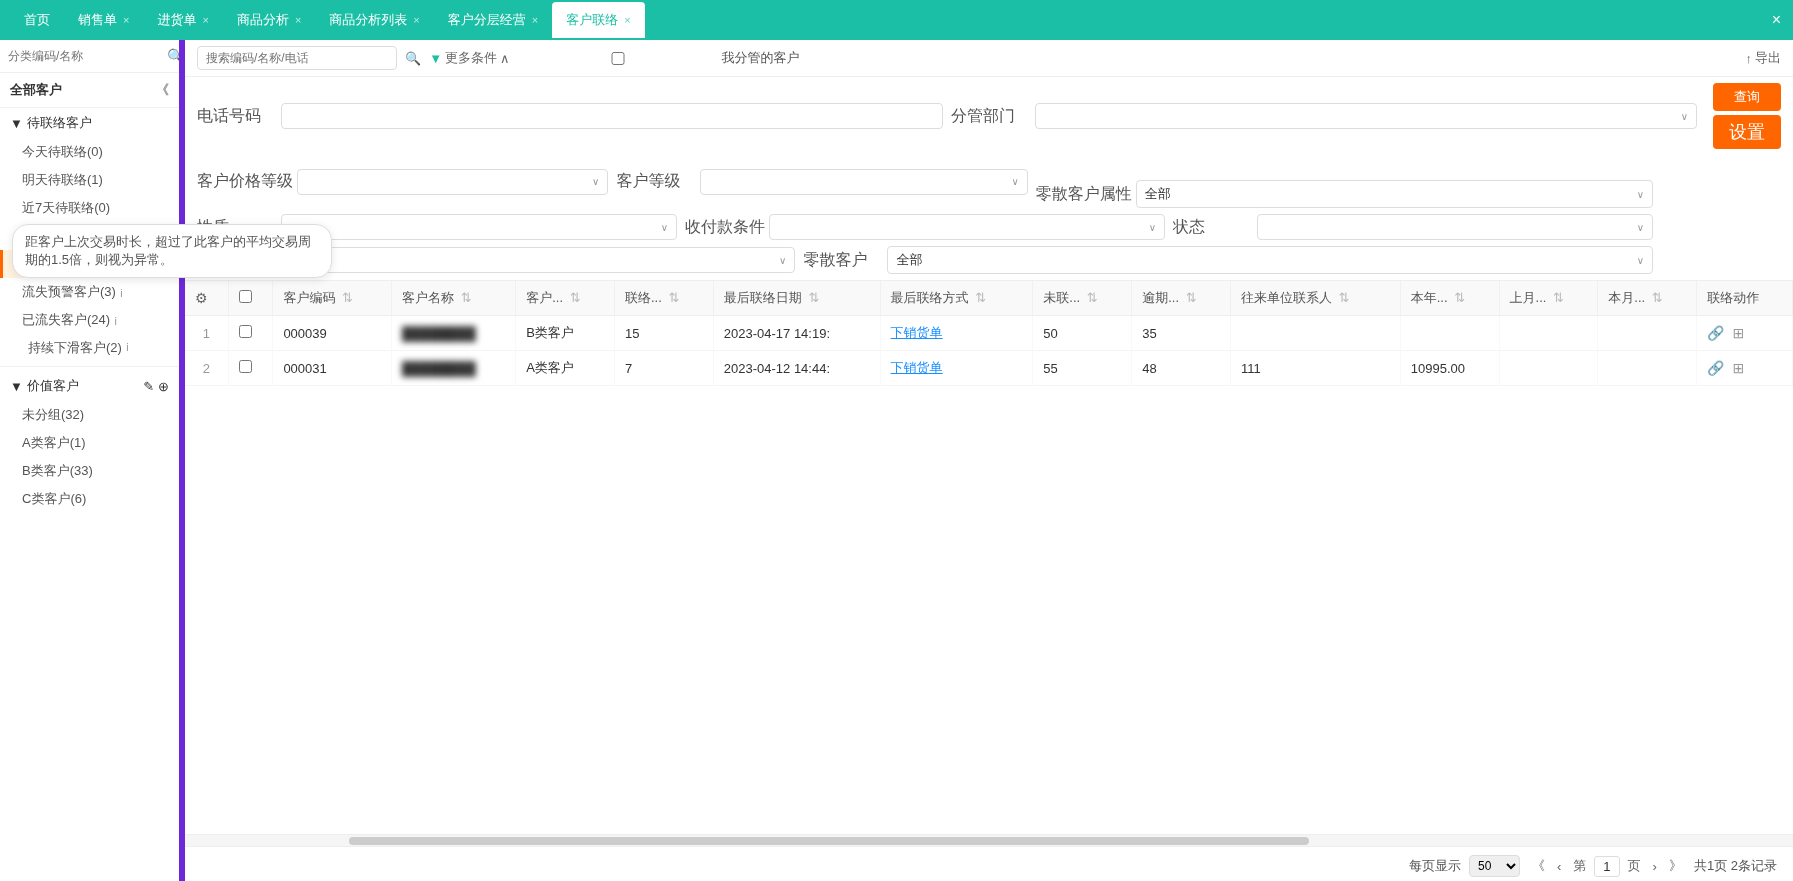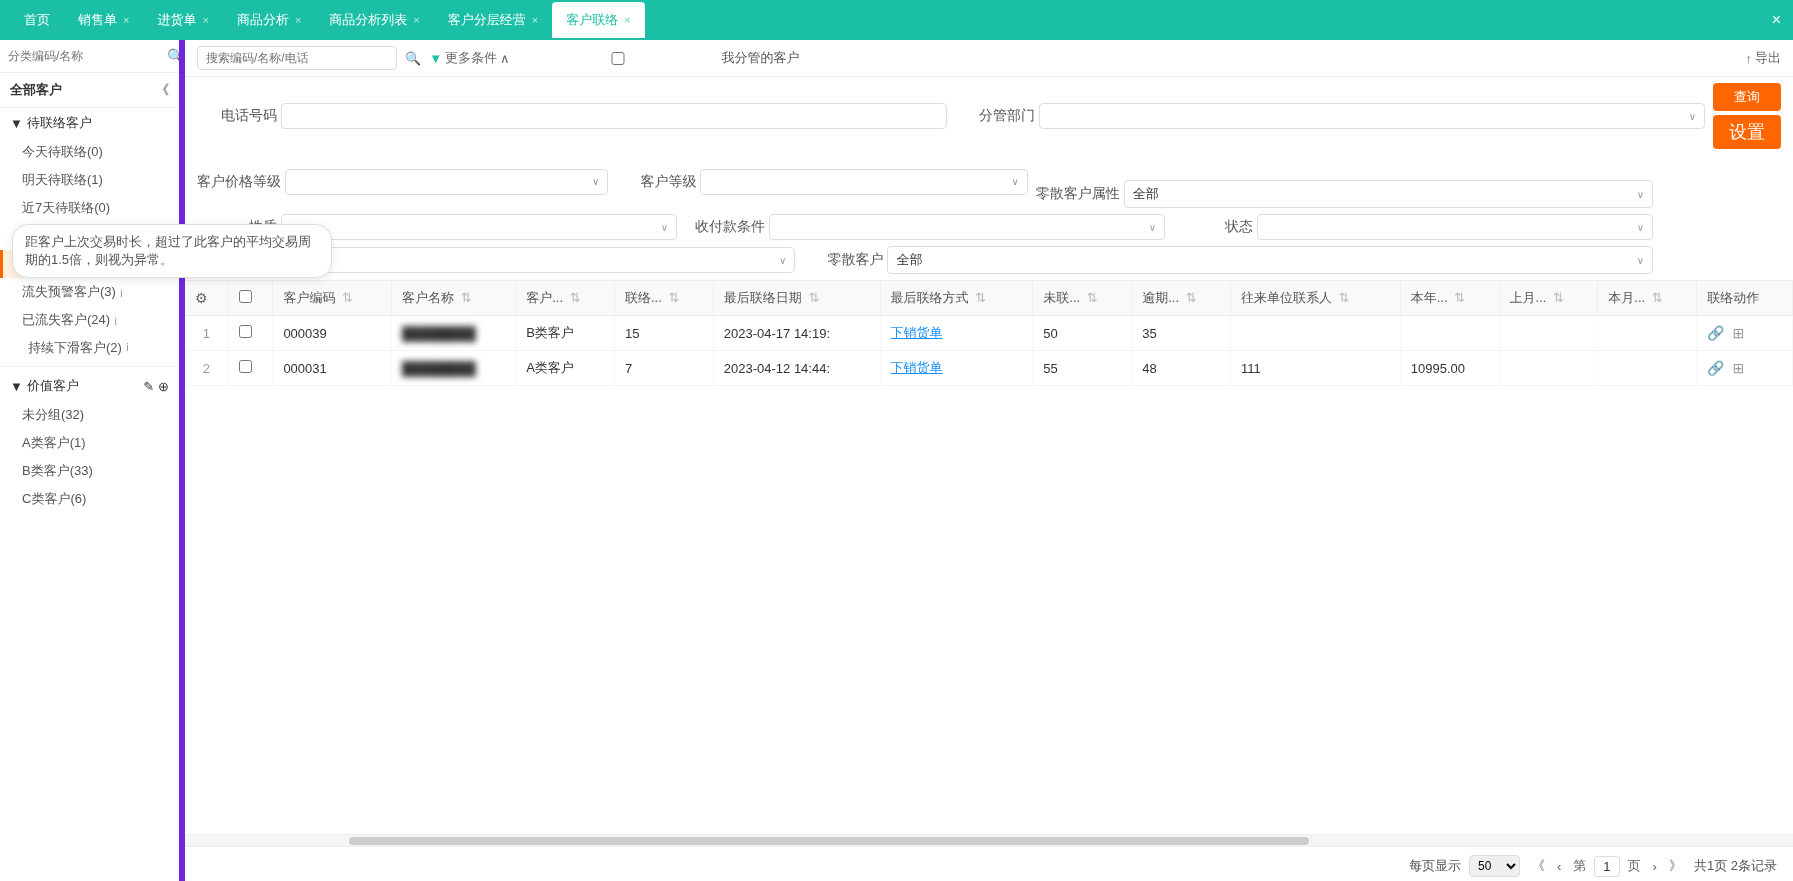--- a/index.html
+++ b/index.html
@@ -206,44 +206,44 @@
     }
     .filter-row:last-child { margin-bottom: 0; }
     .filter-field {
       display: flex;
       align-items: center;
       gap: 4px;
       flex: 1;
     }
     .filter-label {
       color: #555;
-      font-size: 14px;
+      font-size: 16px;
       white-space: nowrap;
       min-width: 80px;
-      text-align: right;
     }
     .filter-select {
       flex: 1;
       border: 1px solid #ddd;
       border-radius: 4px;
       padding: 4px 8px;
       font-size: 12px;
       color: #333;
       display: flex;
       align-items: center;
       justify-content: space-between;
       cursor: pointer;
       background: white;
       min-height: 26px;
     }
     .filter-select .chevron { color: #999; font-size: 10px; }
     .action-buttons {
       display: flex;
       flex-direction: column;
       gap: 4px;
+      margin-left: 8px;
     }
     .btn-query {
       background: #f60;
       color: white;
       border: none;
       border-radius: 4px;
       padding: 5px 16px;
       cursor: pointer;
       font-size: 13px;
     }

